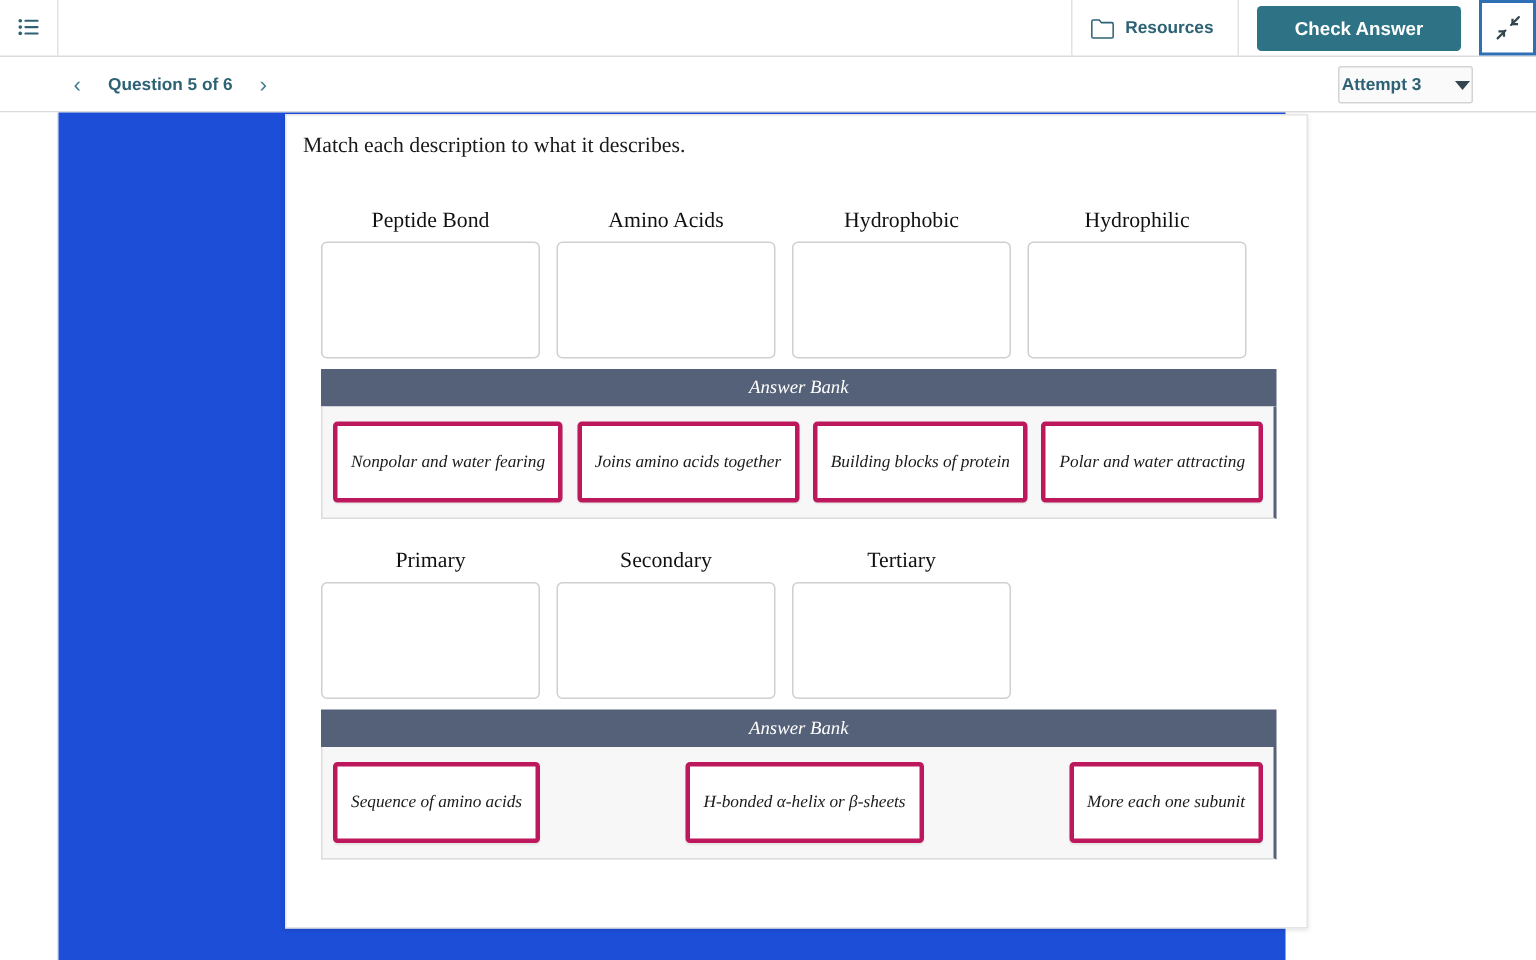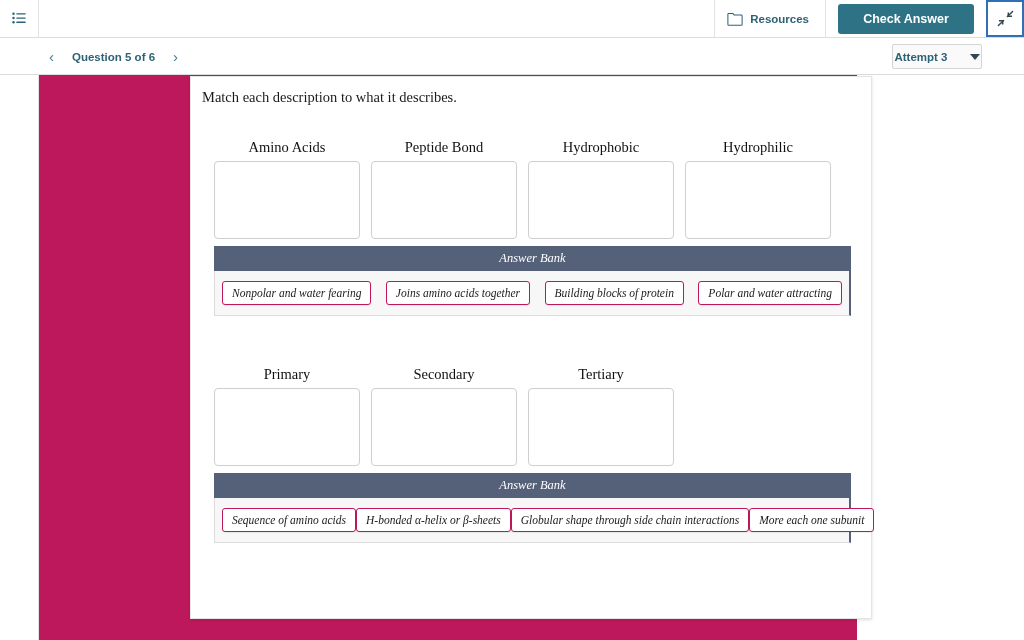--- a/index.html
+++ b/index.html
@@ -114,21 +114,21 @@
   
   .leftrail {
     position: absolute; left: 0; top: 75px;
     width: 39px; height: 565px;
     background: #ffffff;
     border-right: 1px solid #e2e2e2;
   }
   .stage {
     position: absolute; left: 39px; top: 75px;
     width: 818px; height: 565px;
-    background: #be185d;
+    background: #1d4ed8;
   }
   .card {
     position: absolute; left: 151px; top: 1px;
     width: 682px; height: 543px;
     background: #ffffff;
     border: 1px solid #e4e4e4;
     box-shadow: 0 1px 3px rgba(0,0,0,.13);
   }
   .prompt {
     position: absolute; left: 11px; top: 12px;
@@ -168,25 +168,25 @@
     border: 1px solid #dcdcdc;
     border-top: none;
     border-right: 2px solid #556079;
     padding: 10px 7px;
     display: flex; align-items: center;
     gap: 0;
   }
   .bank-body.spread-1 { justify-content: space-between; padding: 10px 7px; }
   .chip {
     background: #ffffff;
-    border: 1px solid #be185d;
+    border: 3px solid #be185d;
     border-radius: 3px;
     font-family: "Liberation Serif", serif;
     font-size: 11.5px; color: #1a1a1a;
-    padding: 5px 9px;
+    padding: 18px 9px;
     white-space: nowrap;
     cursor: grab;
     box-shadow: 0 1px 1px rgba(0,0,0,.07);
   }
 </style>
 </head>
 <body>
 
 <div class="topbar">
 
@@ -244,25 +244,25 @@
 <div class="leftrail"></div>
 
 <div class="stage">
   <div class="card">
 
     <div class="prompt">Match each description to what it describes.</div>
 
     <div class="group group-1">
       <div class="zones">
         <div class="zone-col">
+          <div class="zone-title">Peptide Bond</div>
+          <div class="zone-box"></div>
+        </div>
+        <div class="zone-col">
           <div class="zone-title">Amino Acids</div>
-          <div class="zone-box"></div>
-        </div>
-        <div class="zone-col">
-          <div class="zone-title">Peptide Bond</div>
           <div class="zone-box"></div>
         </div>
         <div class="zone-col">
           <div class="zone-title">Hydrophobic</div>
           <div class="zone-box"></div>
         </div>
         <div class="zone-col">
           <div class="zone-title">Hydrophilic</div>
           <div class="zone-box"></div>
         </div>
@@ -293,20 +293,19 @@
           <div class="zone-title">Tertiary</div>
           <div class="zone-box"></div>
         </div>
       </div>
 
       <div class="bank">
         <div class="bank-head">Answer Bank</div>
         <div class="bank-body spread-1">
           <div class="chip">Sequence of amino acids</div>
           <div class="chip">H-bonded α-helix or β-sheets</div>
-          <div class="chip">Globular shape through side chain interactions</div>
           <div class="chip">More each one subunit</div>
         </div>
       </div>
     </div>
 
   </div>
 </div>
 
 </body></html>

